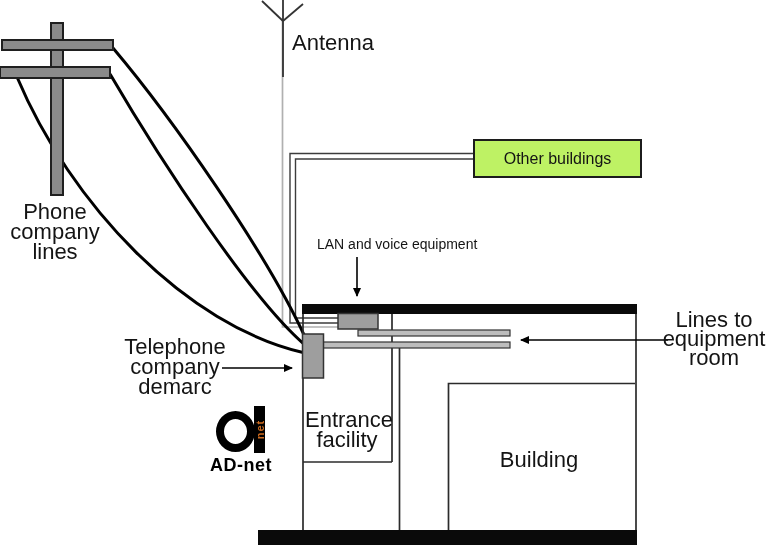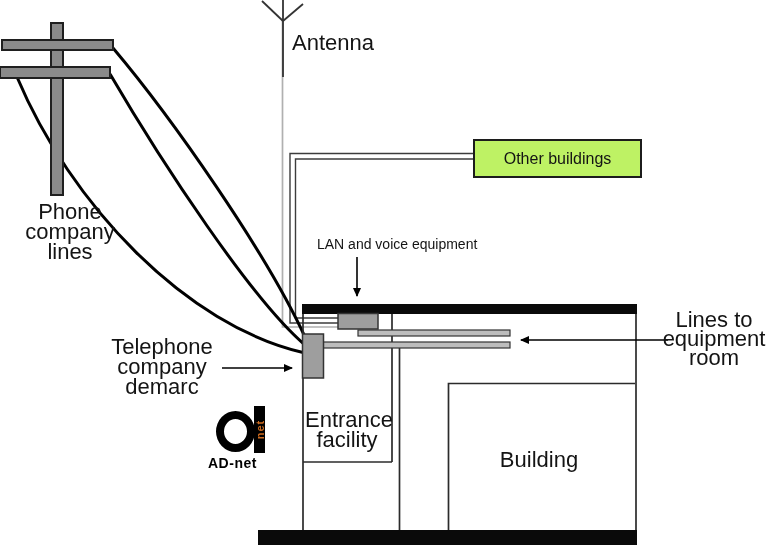--- a/index.html
+++ b/index.html
@@ -14,40 +14,40 @@
   }
   .lbl.center{text-align:center;}
   .obox{
     position:absolute;left:473px;top:139px;width:165px;height:35px;
     border:2px solid #1c1c1c;background:#bef264;
     display:flex;align-items:center;justify-content:center;
     font-size:16px;color:#141414;
   }
   .lan-label{left:317px;top:234px;font-size:14px;}
   .antenna-label{left:292px;top:33px;}
-  .phone-label{left:18px;top:202px;width:104px;}
-  .demarc-label{left:99px;top:337px;width:126px;}
+  .phone-label{left:3px;top:202px;width:104px;}
+  .demarc-label{left:112px;top:337px;width:126px;}
   .room-label{left:658px;top:310px;width:112px;line-height:19px;}
   .entrance-label{left:305px;top:410px;width:84px;}
   .building-label{left:448px;top:450px;width:182px;}
   
   .logo-ring{
     position:absolute;left:216px;top:411px;width:23px;height:25px;
     border:8px solid #000;border-radius:50%;
   }
   .logo-bar{position:absolute;left:254px;top:406px;width:11px;height:47px;background:#000;}
   .logo-net{
     position:absolute;left:248px;top:423px;width:24px;height:13px;
     transform:rotate(-90deg);transform-origin:center;
     font-size:11px;font-weight:bold;text-align:center;line-height:13px;
     letter-spacing:1px;
   }
   .logo-caption{
-    position:absolute;left:208px;top:455px;width:64px;text-align:left;
-    font-size:14px;font-weight:bold;color:#000;letter-spacing:0.5px;
+    position:absolute;left:208px;top:455px;width:64px;text-align:right;
+    font-size:18px;font-weight:bold;color:#000;letter-spacing:0.5px;
   }
 </style>
 </head>
 <body>
 
 <div class="stage">
 
   <svg width="768" height="546" viewBox="0 0 768 546">
     <defs>
       <marker id="ah" markerWidth="11" markerHeight="10" refX="8" refY="4" orient="auto" markerUnits="userSpaceOnUse">

